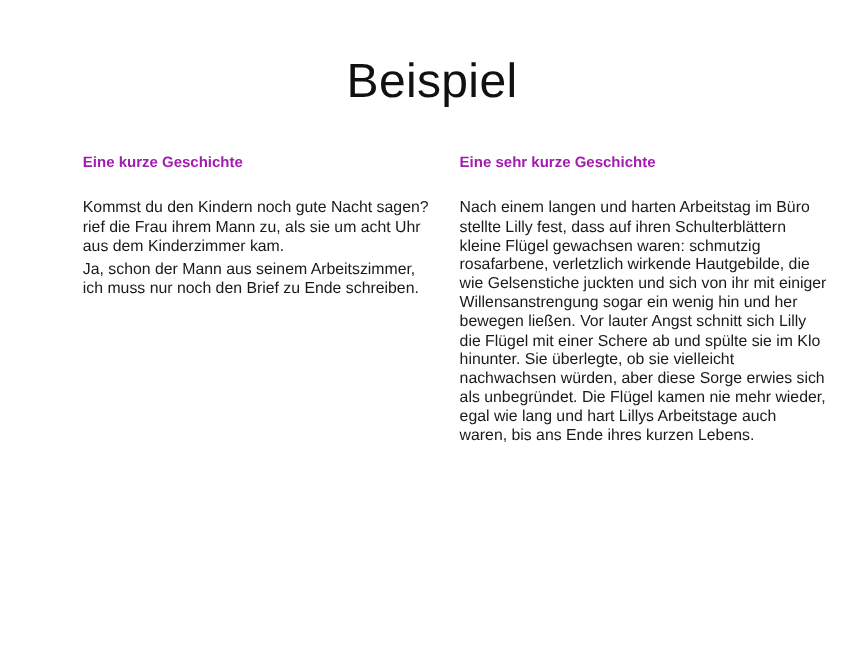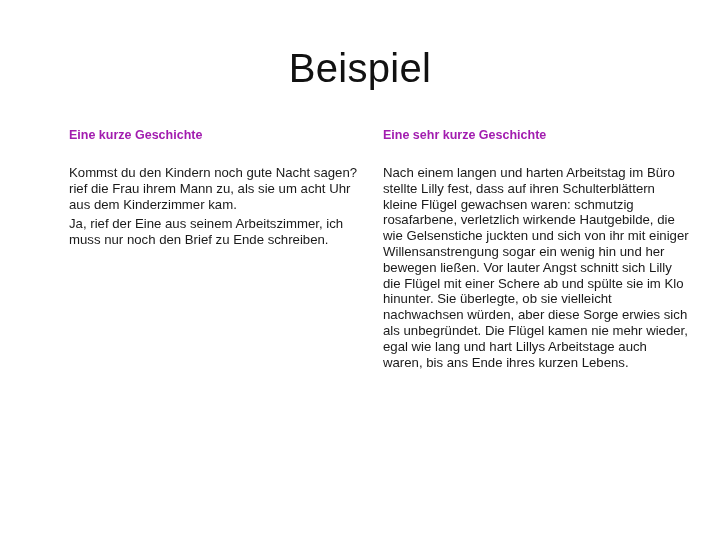--- a/index.html
+++ b/index.html
@@ -15,20 +15,20 @@
   </style>
 </head>
 <body>
 
 <div>
   <div class="title">Beispiel</div>
 
   <div class="col left">
     <div class="heading">Eine kurze Geschichte</div>
     <p class="para">Kommst du den Kindern noch gute Nacht sagen? rief die Frau ihrem Mann zu, als sie um acht Uhr aus dem Kinderzimmer kam.</p>
-    <p class="para">Ja, rief der Eine aus seinem Arbeitszimmer, ich muss nur noch den Brief zu Ende schreiben.</p>
+    <p class="para">Ja, schon der Mann aus seinem Arbeitszimmer, ich muss nur noch den Brief zu Ende schreiben.</p>
   </div>
 
   <div class="col right">
     <div class="heading">Eine sehr kurze Geschichte</div>
     <p class="para">Nach einem langen und harten Arbeitstag im Büro stellte Lilly fest, dass auf ihren Schulterblättern kleine Flügel gewachsen waren: schmutzig rosafarbene, verletzlich wirkende Hautgebilde, die wie Gelsenstiche juckten und sich von ihr mit einiger Willensanstrengung sogar ein wenig hin und her bewegen ließen. Vor lauter Angst schnitt sich Lilly die Flügel mit einer Schere ab und spülte sie im Klo hinunter. Sie überlegte, ob sie vielleicht nachwachsen würden, aber diese Sorge erwies sich als unbegründet. Die Flügel kamen nie mehr wieder, egal wie lang und hart Lillys Arbeitstage auch waren, bis ans Ende ihres kurzen Lebens.</p>
   </div>
 </div>
 
 </body></html>

